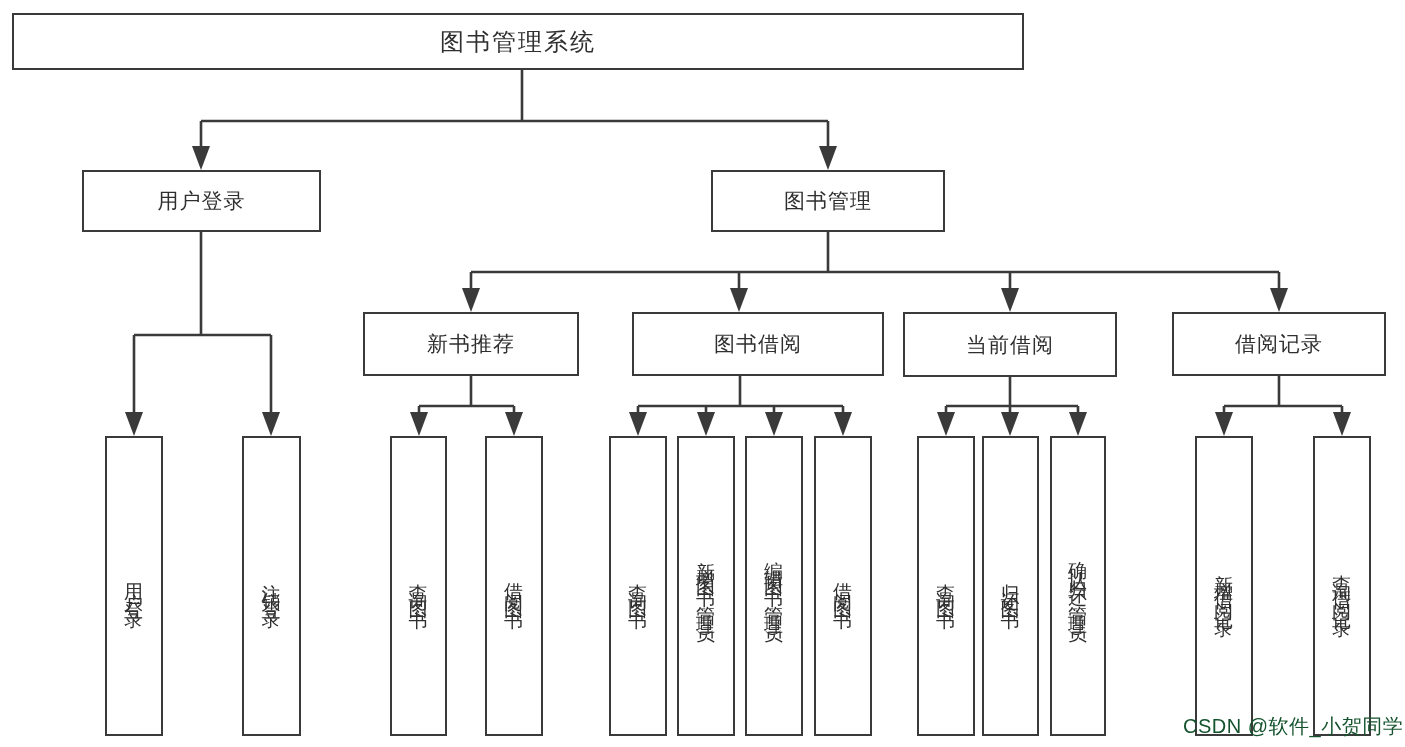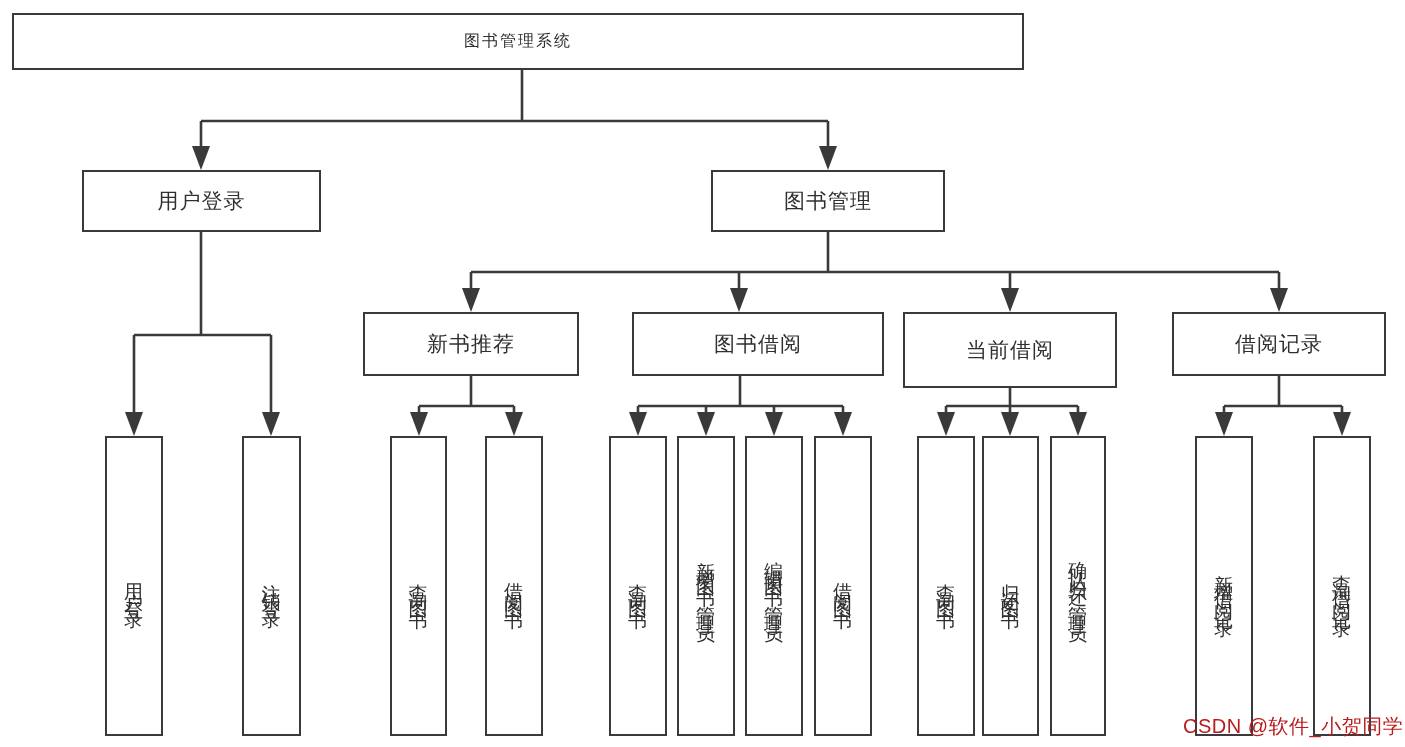--- a/index.html
+++ b/index.html
@@ -7,28 +7,28 @@
     position:relative;width:1405px;height:747px;background:#ffffff;overflow:hidden;
     font-family:"Liberation Sans",sans-serif;color:#2f2f2f;
   }
   .wires{position:absolute;left:0;top:0;z-index:1;}
   .box{
     position:absolute;box-sizing:border-box;background:#ffffff;
     border:2.5px solid #3a3a3a;display:flex;align-items:center;justify-content:center;
     z-index:2;
   }
   .box.h span{font-size:21px;letter-spacing:1px;white-space:nowrap;}
-  .box.root span{font-size:16px;letter-spacing:2px;}
+  .box.root span{font-size:24px;letter-spacing:2px;}
   .vtext{
     writing-mode:vertical-rl;text-orientation:mixed;
     font-size:19px;letter-spacing:9px;line-height:1;white-space:nowrap;
   }
   .watermark{
     position:absolute;left:1183px;top:713px;z-index:5;
-    font-size:20px;letter-spacing:.5px;color:#b91c1c;white-space:nowrap;
+    font-size:20px;letter-spacing:.5px;color:#14532d;white-space:nowrap;
   }
 </style>
 </head>
 <body>
 
 <div class="stage">
 
   <svg class="wires" width="1405" height="747" viewBox="0 0 1405 747">
     <path d="M522 70 V121 M201 121 H828 M201 121 V150 M828 121 V150
          M201 232 V335 M134 335 H271 M134 335 V418 M271 335 V418
@@ -56,21 +56,21 @@
   <div class="box h" style="left:363px;top:312px;width:216px;height:64px">
     <span>新书推荐</span>
   </div>
 
   <div class="box h" style="left:711px;top:170px;width:234px;height:62px">
     <span>图书管理</span>
   </div>
   <div class="box h" style="left:632px;top:312px;width:252px;height:64px">
     <span>图书借阅</span>
   </div>
-  <div class="box h" style="left:903px;top:312px;width:214px;height:76px">
+  <div class="box h" style="left:903px;top:312px;width:214px;height:65px">
     <span>当前借阅</span>
   </div>
   <div class="box h" style="left:1172px;top:312px;width:214px;height:64px">
     <span>借阅记录</span>
   </div>
 
   <div class="box" style="left:105px;top:436px;width:58px;height:300px">
     <span class="vtext">用户登录</span>
   </div>
   <div class="box" style="left:242px;top:436px;width:59px;height:300px">

